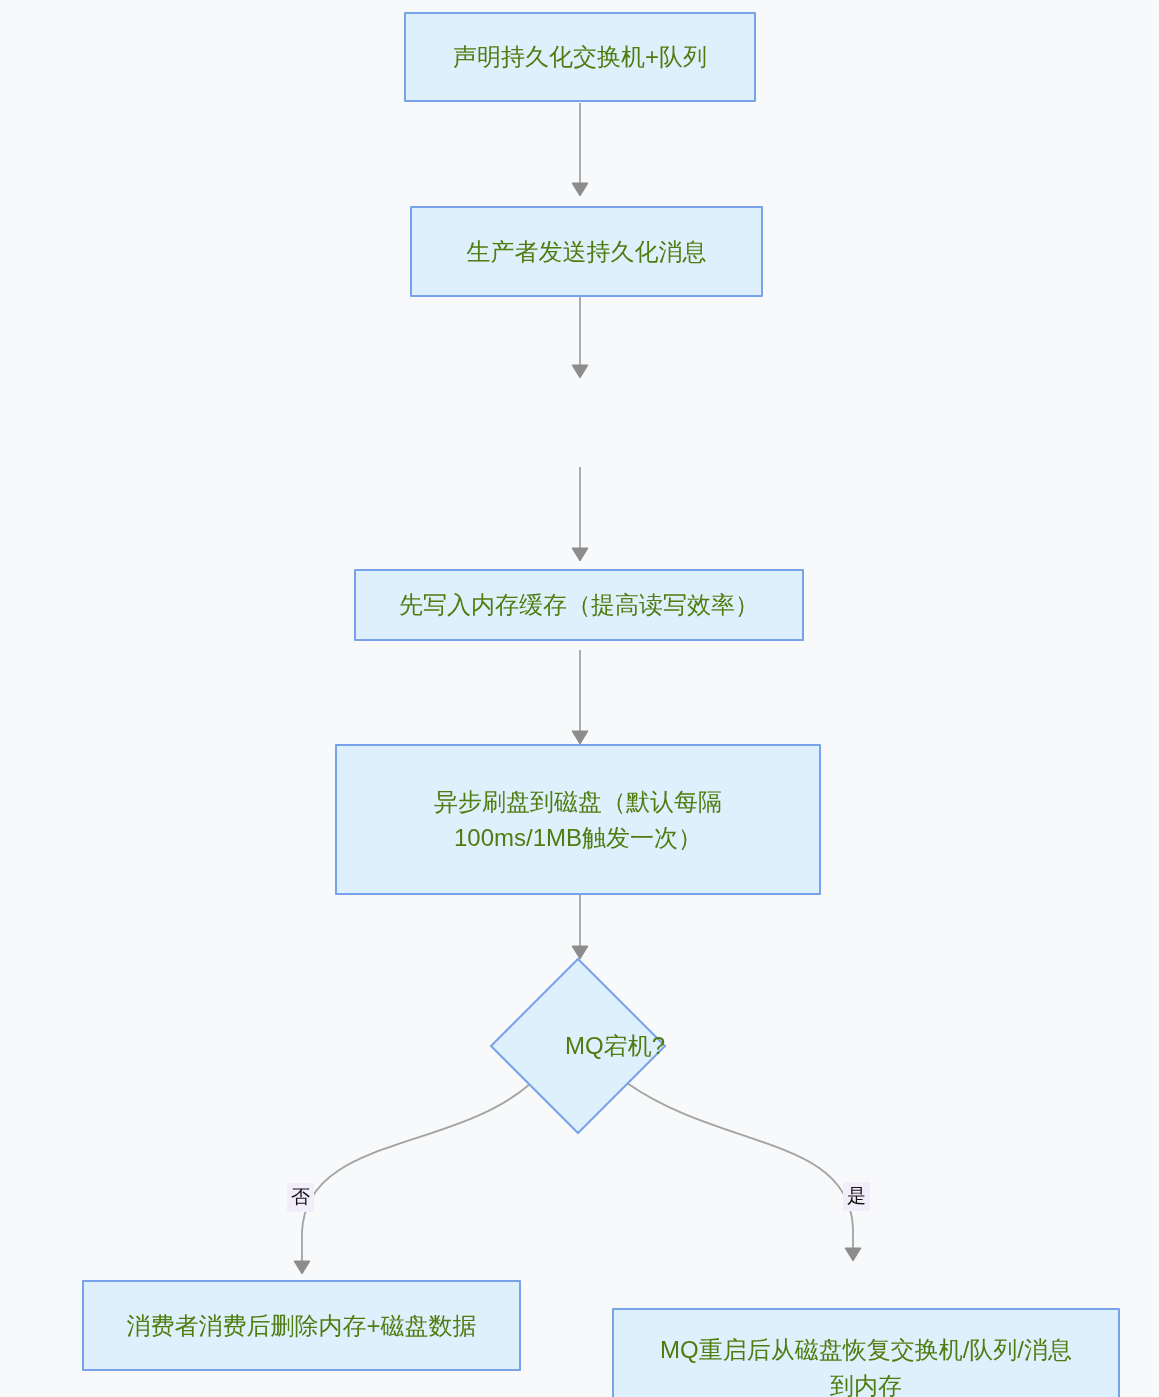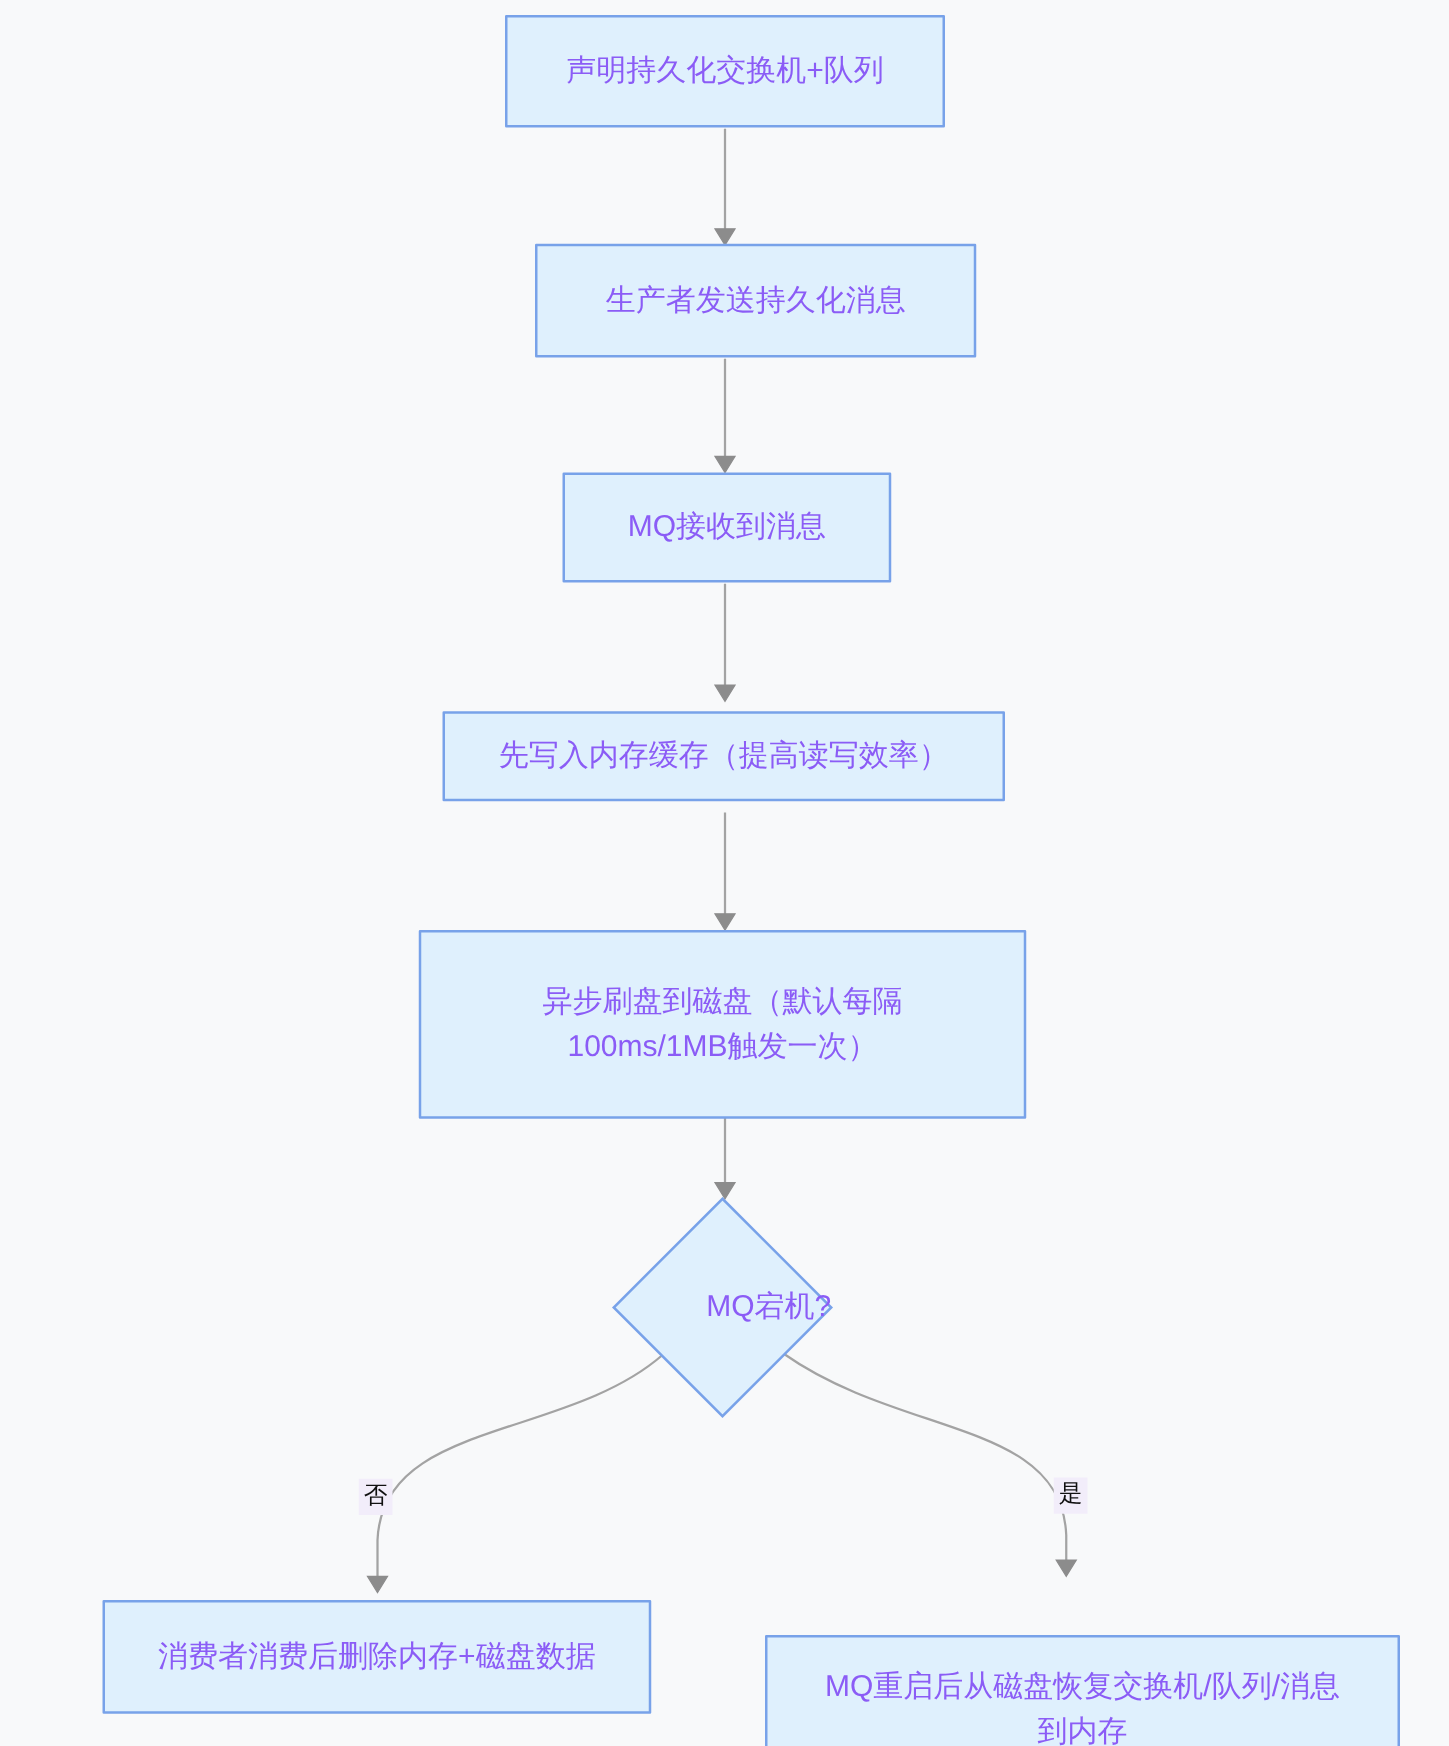--- a/index.html
+++ b/index.html
@@ -40,35 +40,35 @@
     position: absolute;
     box-sizing: border-box;
     display: flex;
     align-items: center;
     justify-content: center;
     background: var(--node-fill, #dff0fd);
     border: 2px solid var(--node-border, #78a2e9);
     border-radius: 1px;
     font-size: 24px;
     line-height: 1.5;
-    color: #8b5cf6;
+    color: #4d7c0f;
     text-align: center;
     padding: 4px 16px;
   }
   .node .txt {
     display: inline-block;
   }
   .node.decision-label {
     background: transparent;
     border: none;
     padding: 0;
     justify-content: flex-end;
   }
   #n-declare  { left: 404px; top: 12px;   width: 352px; height: 90px; }
-  #n-produce  { left: 410px; top: 195px;  width: 353px; height: 91px; margin-left: 18px; }
+  #n-produce  { left: 410px; top: 206px;  width: 353px; height: 91px; }
   #n-receive  { left: 450px; top: 378px;  width: 263px; height: 88px; }
   #n-memcache { left: 354px; top: 569px;  width: 450px; height: 72px; text-align: center; }
   #n-flush    { left: 335px; top: 744px;  width: 486px; height: 151px; }
   #n-flush .txt   { max-width: 300px; }
   #n-decision { left: 491px; top: 1012px; width: 174px; height: 68px; }
   #n-consume  { left: 82px;  top: 1280px; width: 439px; height: 91px; }
   #n-restore  { left: 612px; top: 1308px; width: 508px; height: 119px; }
   #n-restore .txt { max-width: 412px; }
   .edge-label {
     position: absolute;
@@ -119,23 +119,20 @@
   </svg>
 
   <div class="node" id="n-declare">
     <span class="txt">声明持久化交换机+队列</span>
   </div>
 
   <div class="node" id="n-produce">
     <span class="txt">生产者发送持久化消息</span>
   </div>
 
-  <div class="node" id="n-receive">
-    <span class="txt">MQ接收到消息</span>
-  </div>
 
   <div class="node" id="n-memcache">
     <span class="txt">先写入内存缓存（提高读写效率）</span>
   </div>
 
   <div class="node" id="n-flush">
     <span class="txt">异步刷盘到磁盘（默认每隔100ms/1MB触发一次）</span>
   </div>
 
   <div class="node decision-label" id="n-decision">

